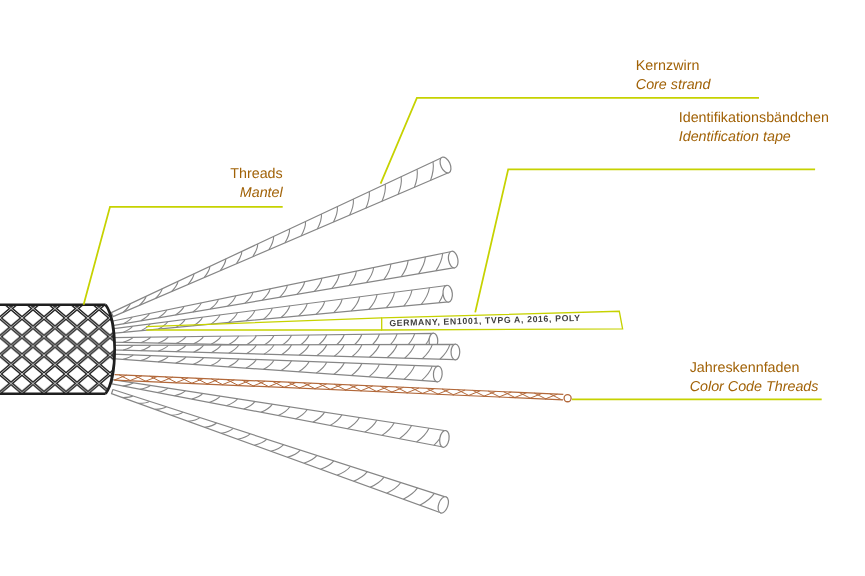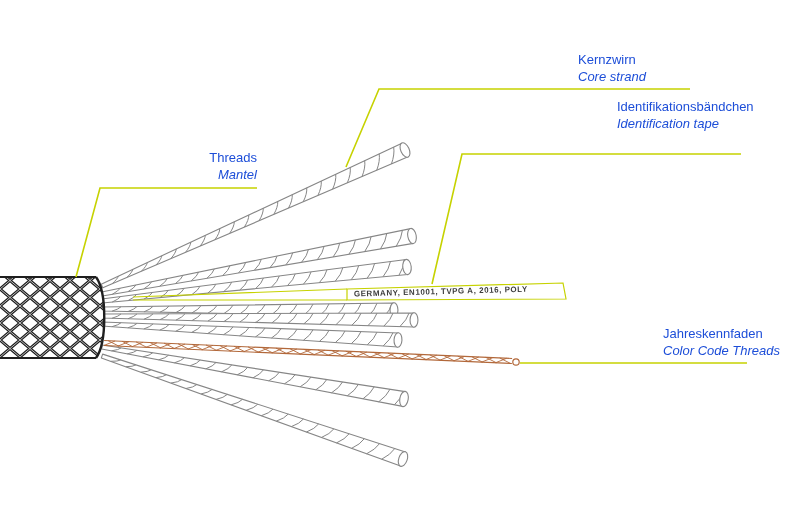--- a/index.html
+++ b/index.html
@@ -2,29 +2,29 @@
 <html><head>
 <meta charset="utf-8">
 <style>
   html,body{margin:0;padding:0;background:#fff;}
   .stage{
     position:relative;width:786px;height:524px;background:#fff;overflow:hidden;
     font-family:"Liberation Sans",sans-serif;
   }
   .stage svg{position:absolute;left:0;top:0;}
   .label{
-    position:absolute;font-size:13px;line-height:17px;color:#1d4ed8;
+    position:absolute;font-size:13px;line-height:17px;color:#a16207;
     white-space:nowrap;
   }
   .label .l2{font-style:italic;display:block;}
   .label .l1{display:block;}
   .lbl-core{left:578px;top:51px;}
   .lbl-tape{left:617px;top:98px;}
   .lbl-sheath{left:130px;top:149px;width:127px;text-align:right;}
-  .lbl-thread{left:627px;top:325px;margin-left:36px;}
+  .lbl-thread{left:627px;top:325px;}
 </style>
 </head>
 <body>
 
 <div class="stage">
 
   <svg width="786" height="524" viewBox="0 0 786 524">
     <defs>
       <pattern id="braid" width="20" height="17" patternUnits="userSpaceOnUse">
         <path id="braid-dark" d="M-2,-1.7 L22,18.7 M-2,18.7 L22,-1.7" fill="none" stroke="#1f1f1f" stroke-width="3" stroke-linecap="round"></path>

